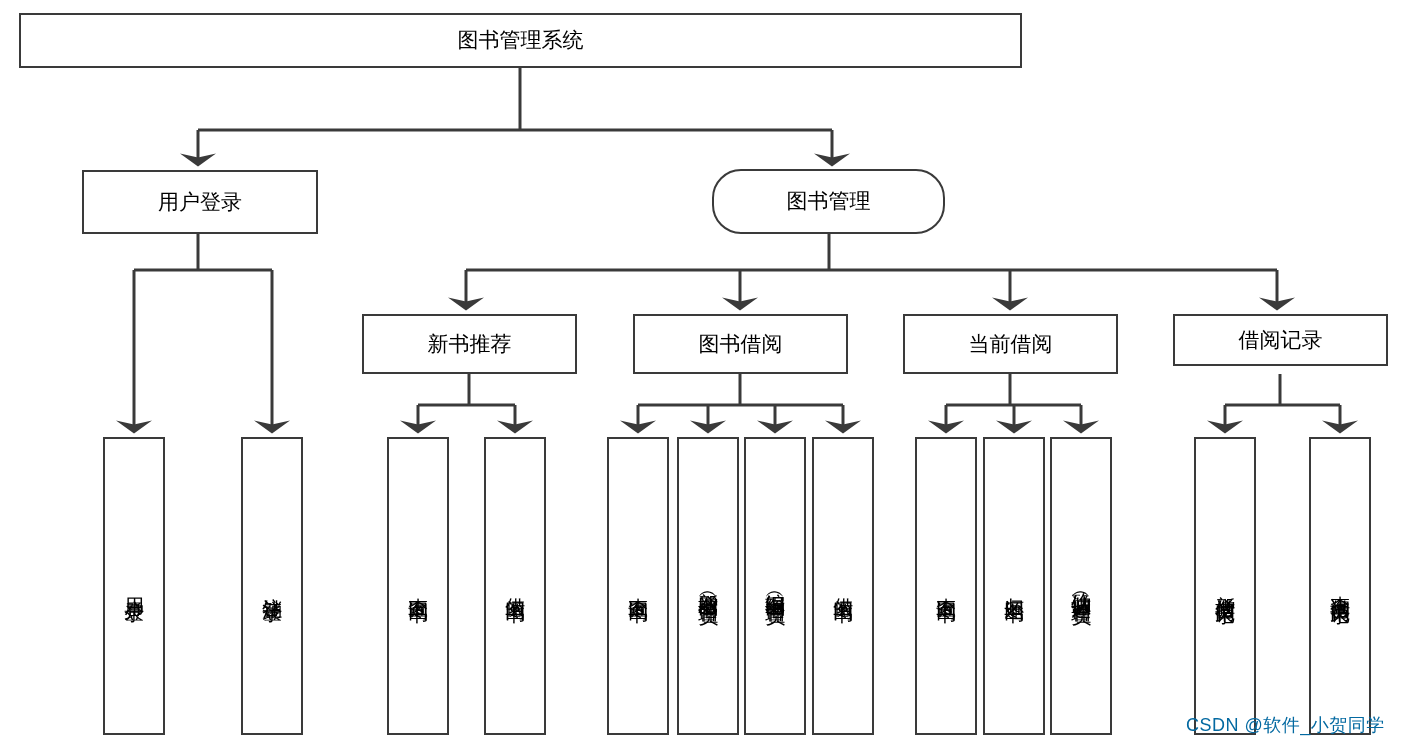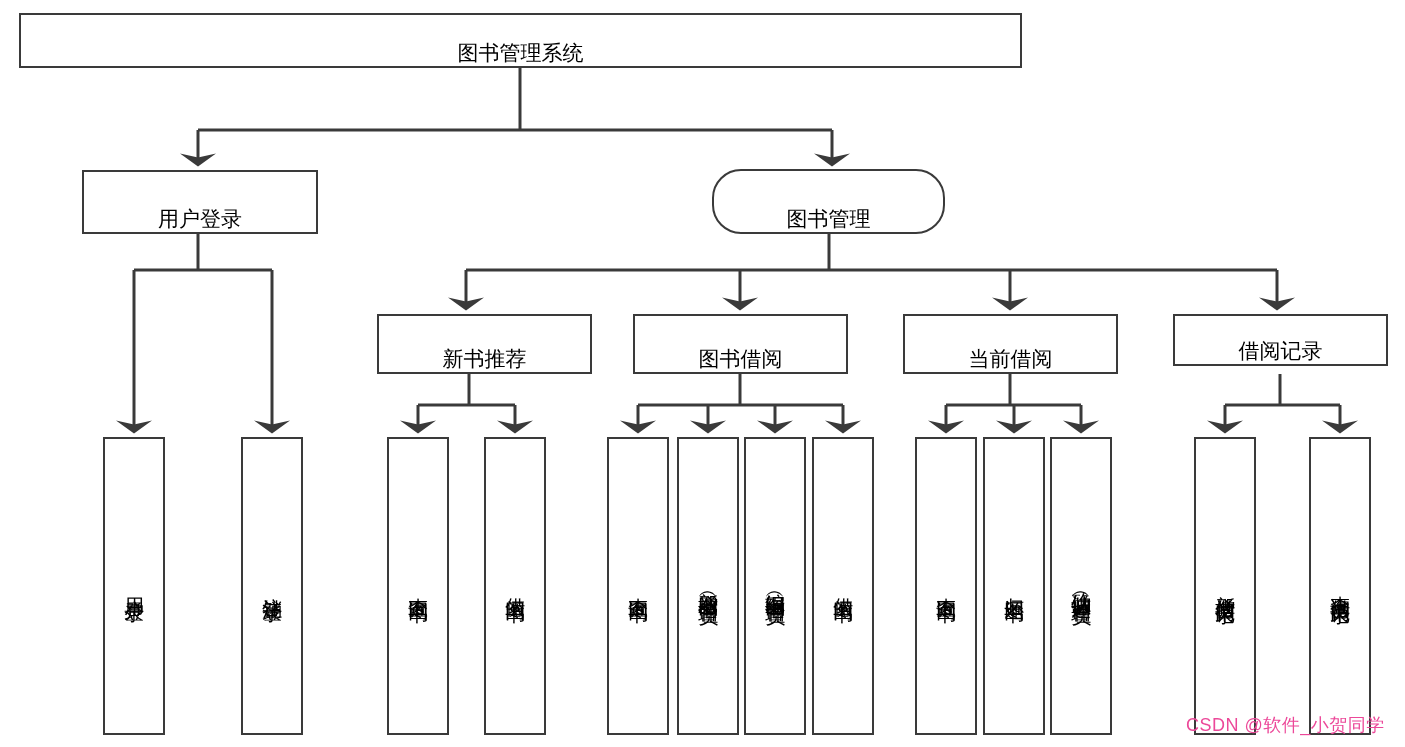--- a/index.html
+++ b/index.html
@@ -20,21 +20,21 @@
     width:1405px;
     height:747px;
     pointer-events:none;
   }
   .node{
     position:absolute;
     box-sizing:border-box;
     background:#ffffff;
     border:2.5px solid #3a3a3a;
     display:flex;
-    align-items:flex-end;
+    align-items:center;
     justify-content:center;
     text-align:center;
     line-height:1.18;
   }
   .node.h{
     font-size:21px;
   }
   .node.root{
     font-size:21px;
   }
@@ -50,21 +50,21 @@
   .node.v span{
     writing-mode:vertical-rl;
     text-orientation:upright;
     display:block;
   }
   .watermark{
     position:absolute;
     left:1186px;
     top:713px;
     font-size:18px;
-    color:#ec4899;
+    color:#0369a1;
     letter-spacing:0.5px;
     white-space:nowrap;
     font-family:"Liberation Sans","DejaVu Sans",sans-serif;
   }
 </style>
 </head>
 <body>
 
 <div id="canvas">
 
@@ -122,21 +122,21 @@
     <span>图书管理系统</span>
   </div>
 
   <div class="node h" style="left:82px;top:170px;width:236px;height:64px;">
     <span>用户登录</span>
   </div>
   <div class="node h" style="left:712px;top:169px;width:233px;height:65px;border-radius:29px;">
     <span>图书管理</span>
   </div>
 
-  <div class="node h" style="left:377px;top:314px;width:215px;height:60px;">
+  <div class="node h" style="left:362px;top:314px;width:215px;height:60px;">
     <span>新书推荐</span>
   </div>
   <div class="node h" style="left:903px;top:314px;width:215px;height:60px;">
     <span>当前借阅</span>
   </div>
   <div class="node h" style="left:633px;top:314px;width:215px;height:60px;">
     <span>图书借阅</span>
   </div>
   <div class="node h" style="left:1173px;top:314px;width:215px;height:52px;">
     <span>借阅记录</span>

